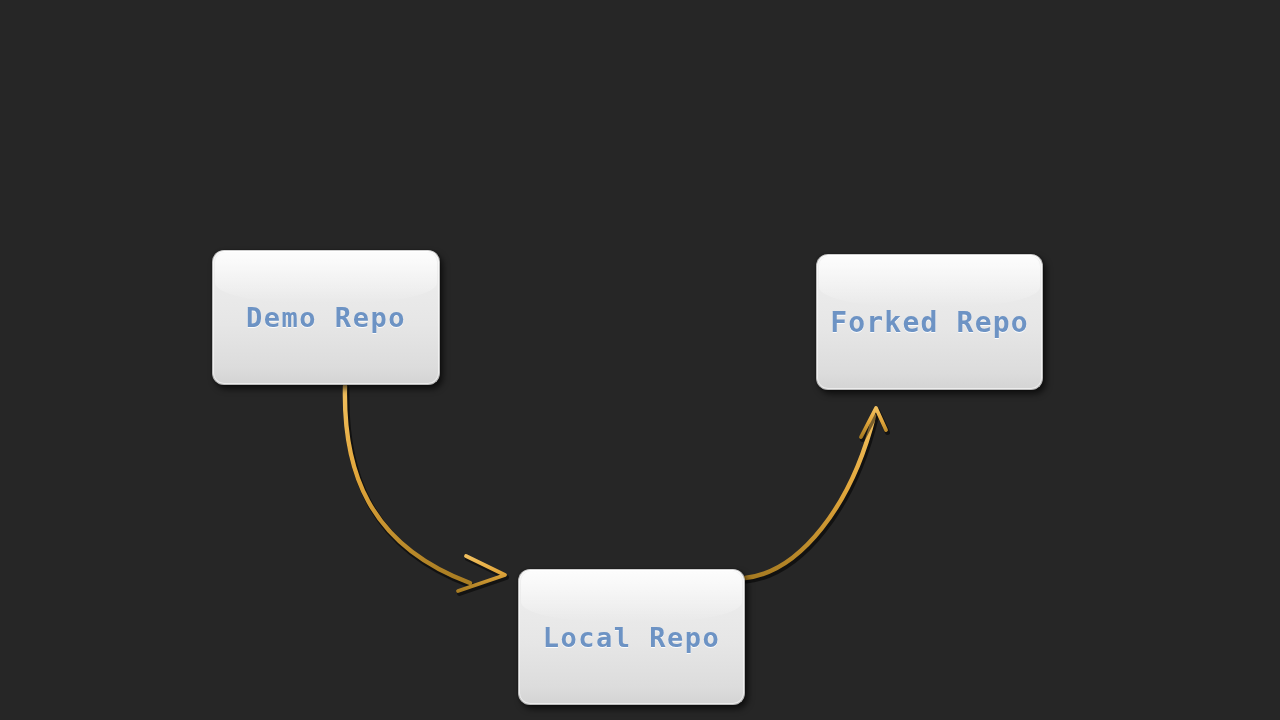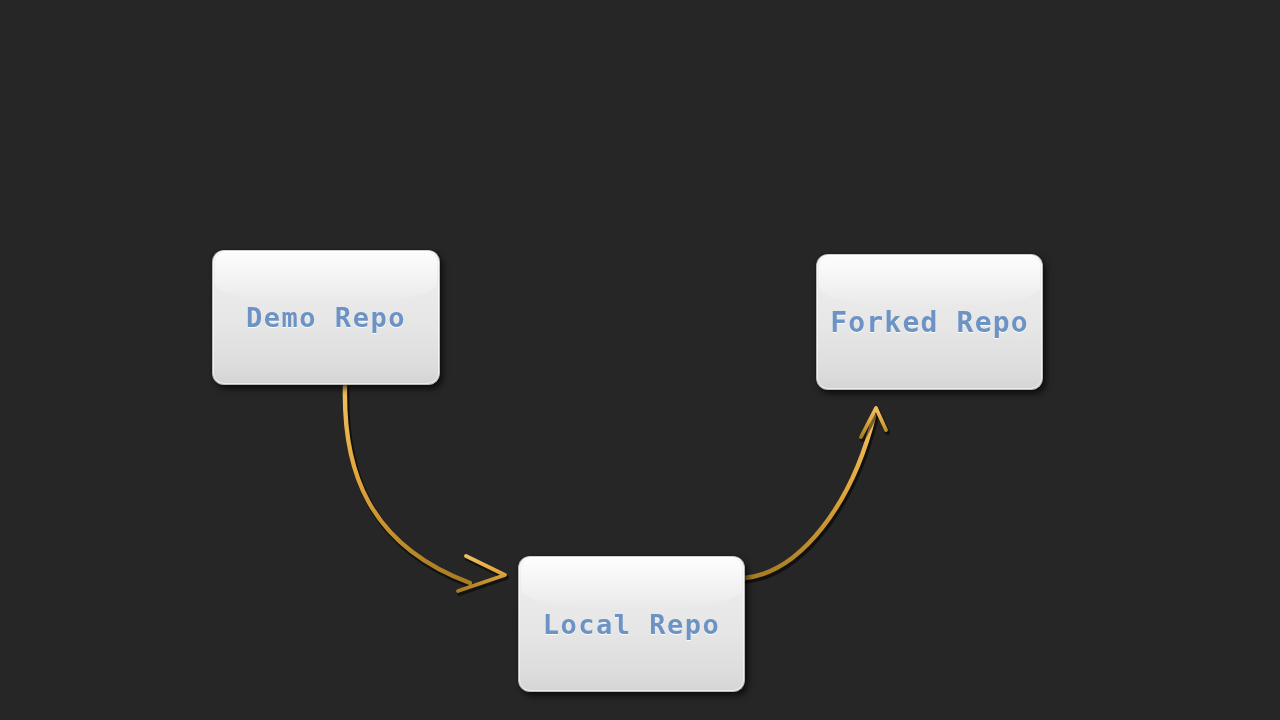--- a/index.html
+++ b/index.html
@@ -54,21 +54,21 @@
     font-size: 27px;
     font-weight: bold;
     letter-spacing: 1.5px;
     white-space: nowrap;
     text-shadow: 0 1px 0 rgba(255,255,255,0.85);
     user-select: none;
   }
 
   #node-demo   { left: 212px; top: 250px; width: 228px; height: 135px; }
   #node-forked { left: 816px; top: 254px; width: 227px; height: 136px; }
-  #node-local  { left: 518px; top: 556px; width: 227px; height: 136px; }
+  #node-local  { left: 518px; top: 569px; width: 227px; height: 136px; }
 
   #node-forked .node-label { font-size: 28px; letter-spacing: 1.2px; }
   #node-local  .node-label { font-size: 27px; letter-spacing: 1.5px; }
 
   
   #edges {
     position: absolute;
     left: 0; top: 0;
     width: 1280px;
     height: 720px;

